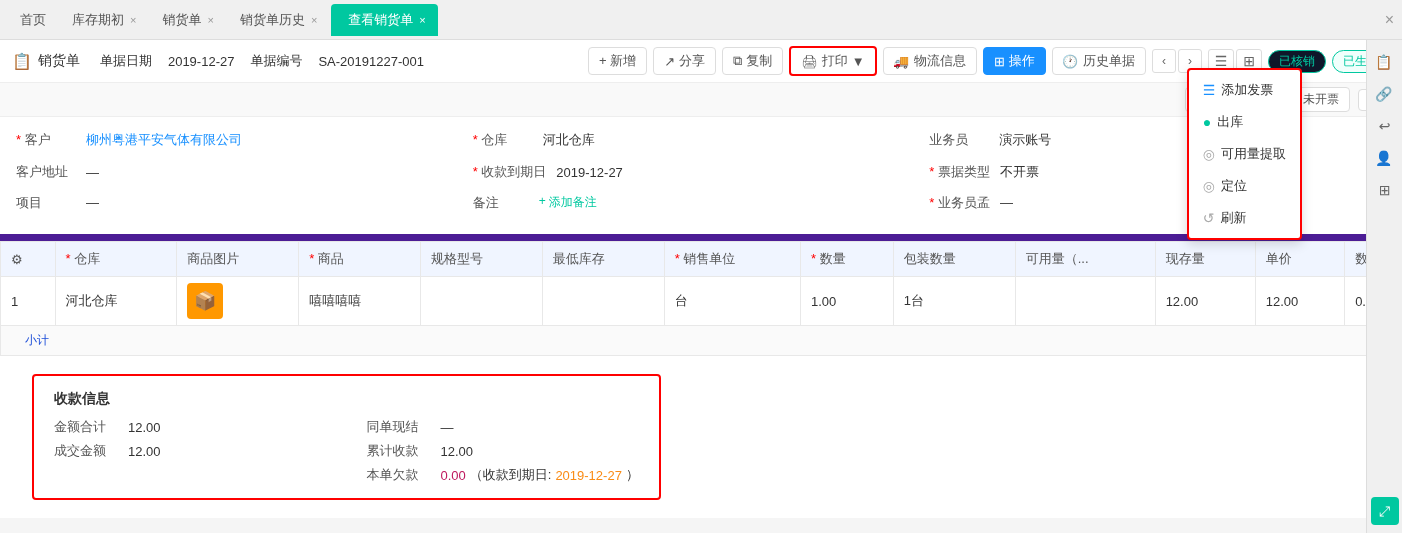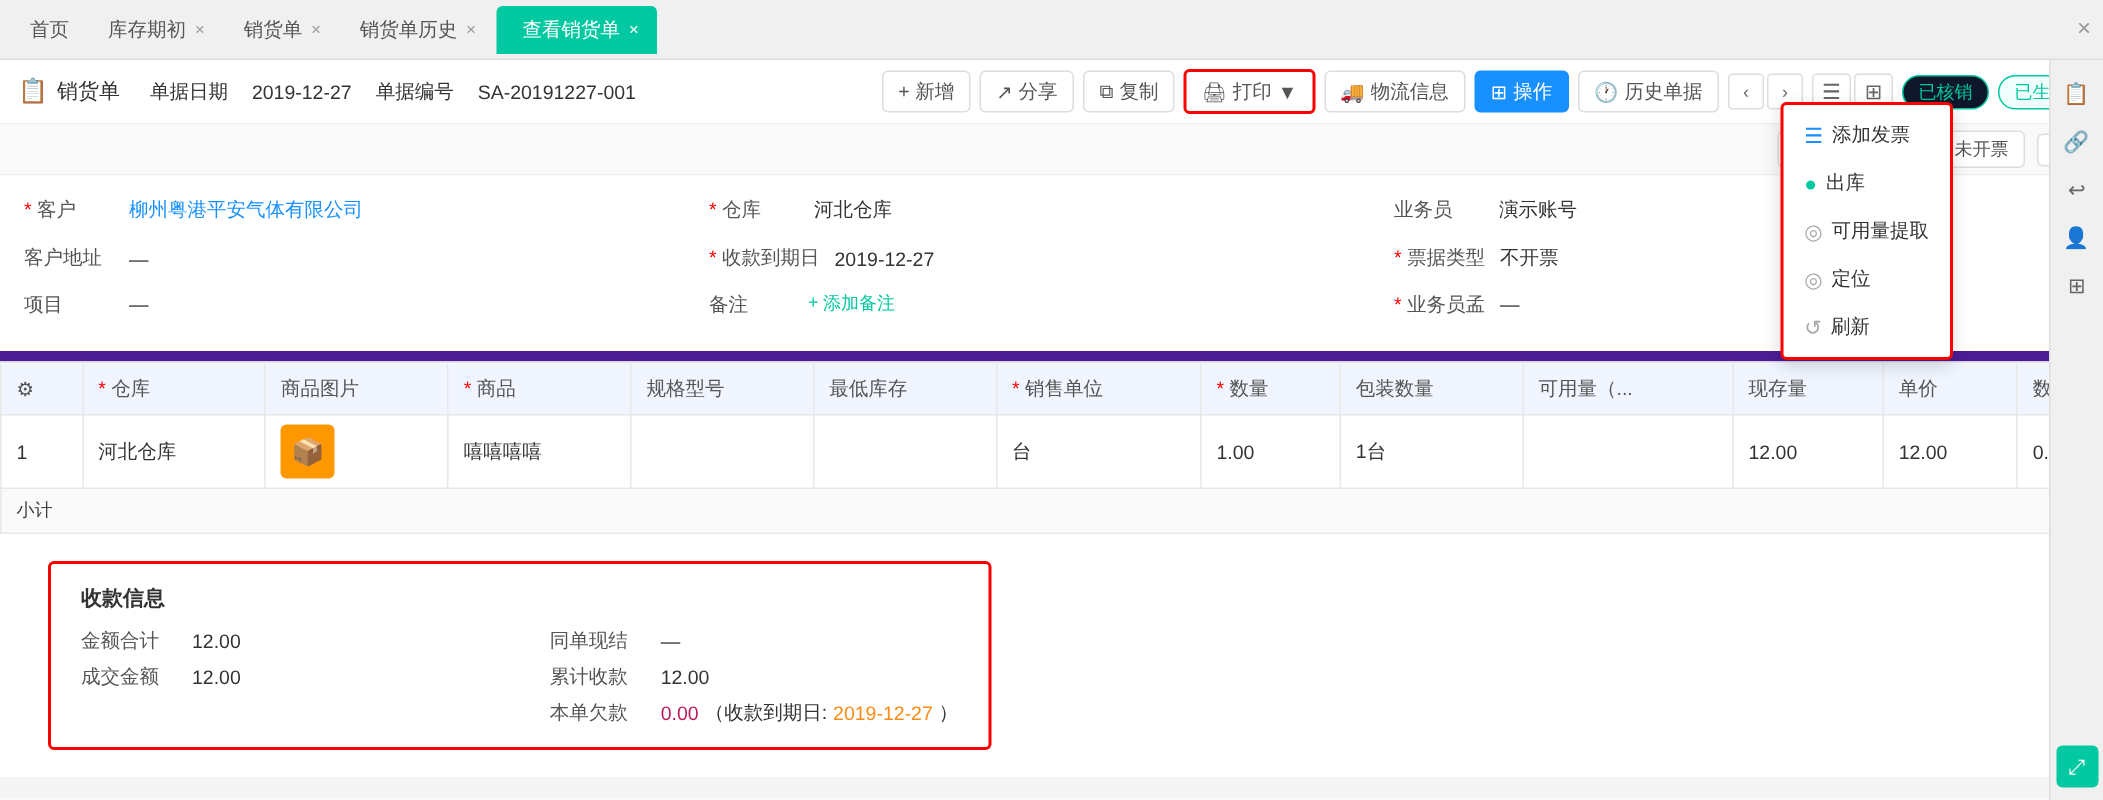--- a/index.html
+++ b/index.html
@@ -309,21 +309,21 @@
           <td></td>
           <td>台</td>
           <td>1.00</td>
           <td>1台</td>
           <td></td>
           <td>12.00</td>
           <td>12.00</td>
           <td>0.</td>
         </tr>
         <tr class="subtotal-row">
-          <td colspan="13" style="padding-left:10px; color:#404040;">小计</td>
+          <td colspan="13" style="padding-left:24px; color:#1d4ed8;">小计</td>
         </tr>
       </tbody>
     </table>
   </div>
 
   <div style="padding: 8px 16px;">
     <div class="summary-section">
       <div class="summary-title">收款信息</div>
       <div class="summary-grid">
         <div class="summary-item">

